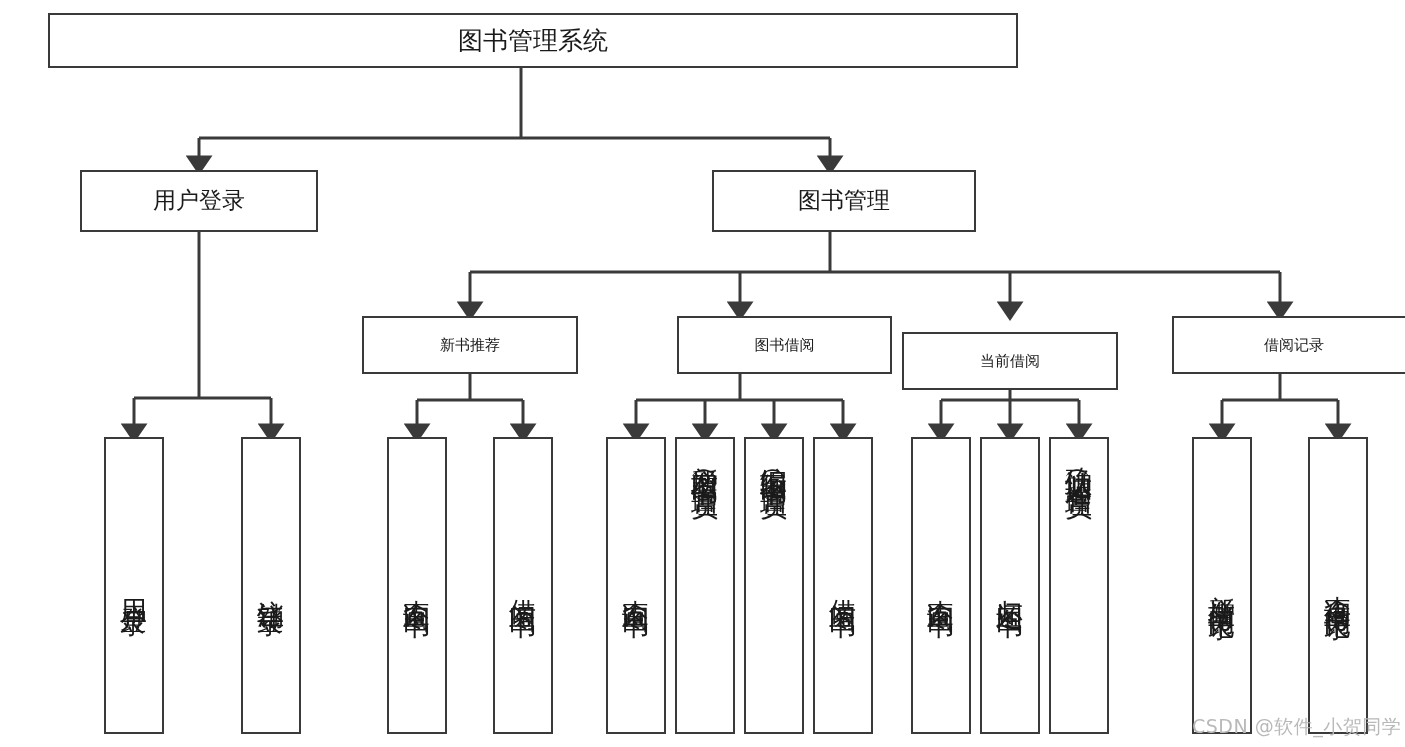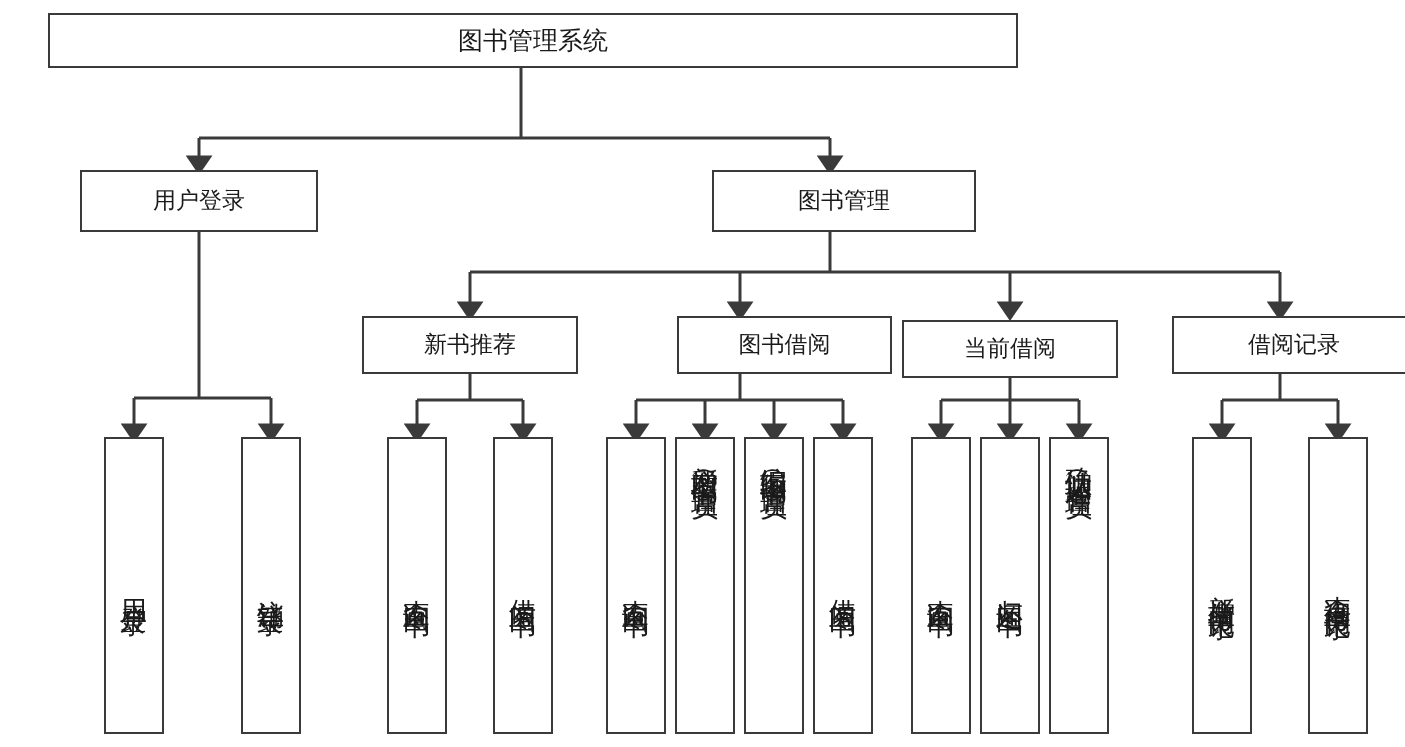--- a/index.html
+++ b/index.html
@@ -36,21 +36,21 @@
     color: #1a1a1a;
   }
   .node .label {
     display: block;
     text-align: center;
     line-height: 1.12;
     white-space: pre-line;
   }
   .node.root .label { font-size: 25px; }
   .node.lvl2 .label { font-size: 23px; }
-  .node.lvl3 .label { font-size: 23px; }
+  .node.lvl3 .label { font-size: 15px; }
 
   .node.leaf {
     align-items: flex-start;
     justify-content: center;
     padding-top: 6px;
   }
   .node.leaf .label {
     writing-mode: vertical-rl;
     text-orientation: upright;
     font-size: 27px;
@@ -135,21 +135,21 @@
   <div class="node lvl2" style="left:712px; top:170px; width:264px; height:62px;">
     <span class="label">图书管理</span>
   </div>
 
   <div class="node lvl3" style="left:362px; top:316px; width:216px; height:58px;">
     <span class="label">新书推荐</span>
   </div>
   <div class="node lvl3" style="left:633px; top:316px; width:215px; height:58px;margin-left:44px;">
     <span class="label">图书借阅</span>
   </div>
-  <div class="node lvl3" style="left:902px; top:320px; width:216px; height:58px;font-family:Liberation Serif, serif;">
+  <div class="node lvl3" style="left:902px; top:332px; width:216px; height:58px;font-family:Liberation Serif, serif;">
     <span class="label">当前借阅</span>
   </div>
   <div class="node lvl3" style="left:1172px; top:316px; width:244px; height:58px;">
     <span class="label">借阅记录</span>
   </div>
 
   <div class="node leaf centered" style="left:104px; top:437px; width:60px; height:297px;">
     <span class="label">用户登录</span>
   </div>
   <div class="node leaf centered" style="left:241px; top:437px; width:60px; height:297px;">
@@ -186,14 +186,15 @@
     <span class="label">确认归还（管理员）</span>
   </div>
 
   <div class="node leaf centered" style="left:1192px; top:437px; width:60px; height:297px;">
     <span class="label">新增借阅记录</span>
   </div>
   <div class="node leaf centered" style="left:1308px; top:437px; width:60px; height:297px;">
     <span class="label">查询借阅记录</span>
   </div>
 
+  <div class="watermark" style="left:1192px; top:714px;">CSDN @软件_小贺同学</div>
 
 </div>
 
 </body></html>

